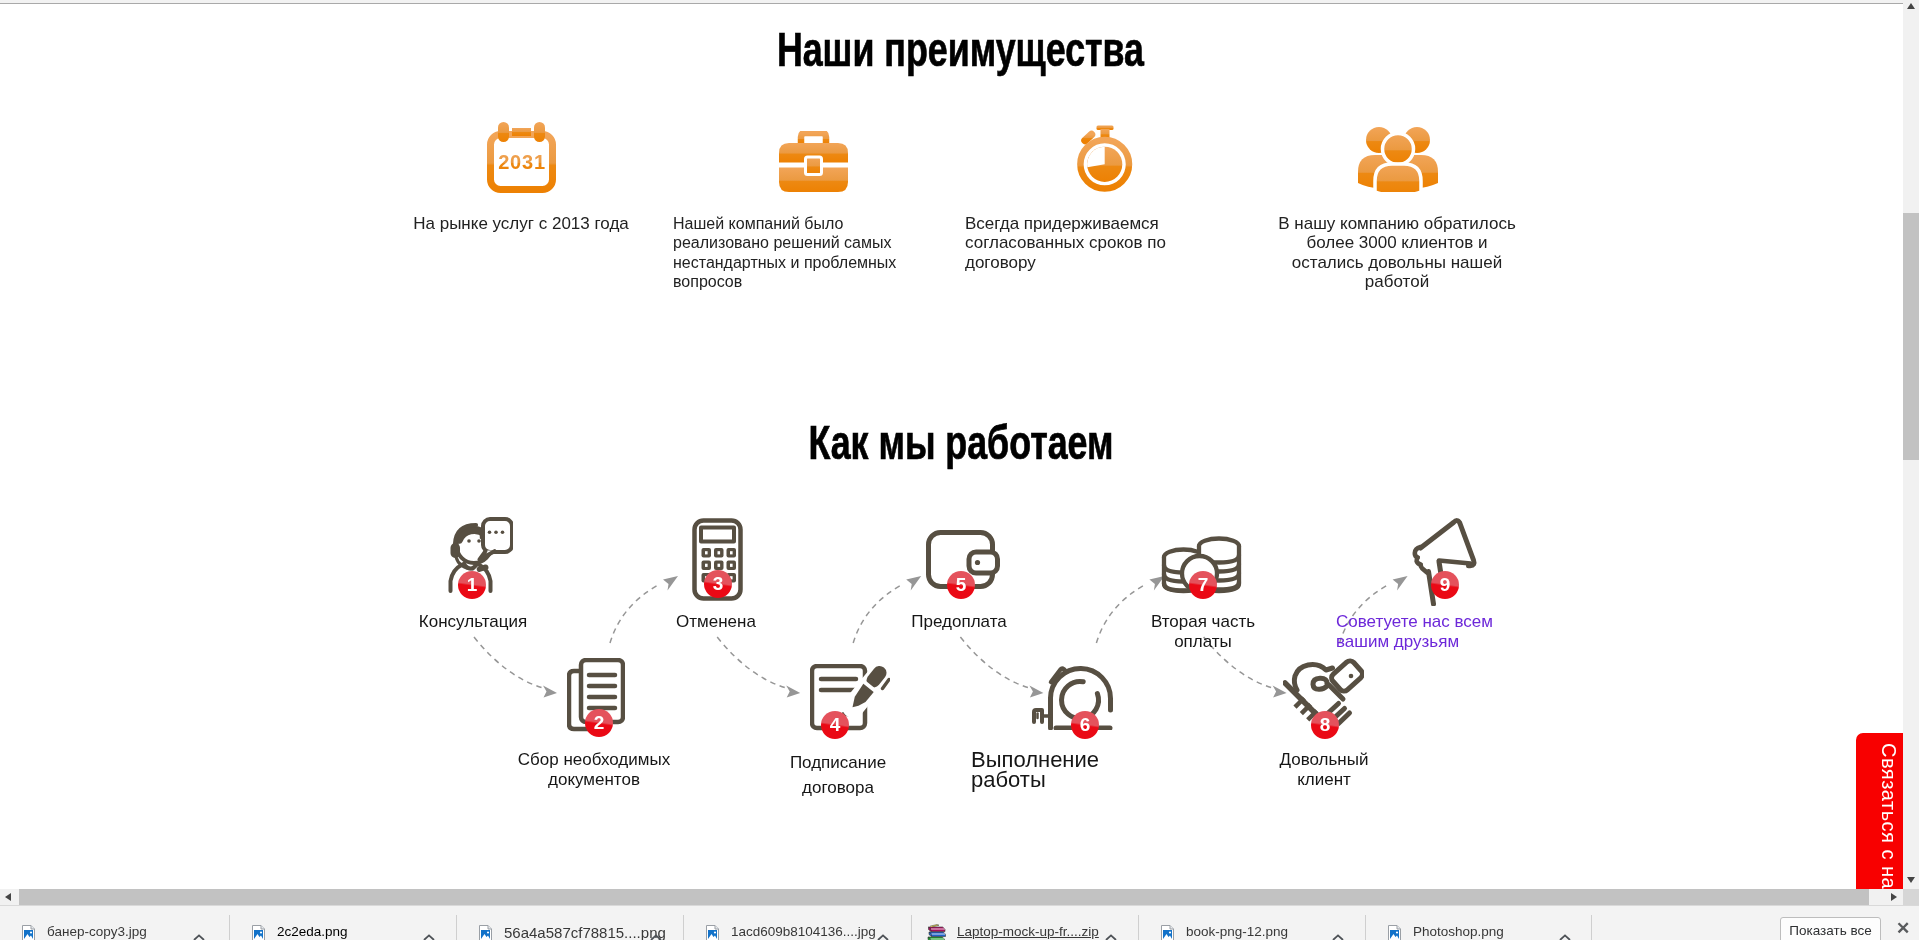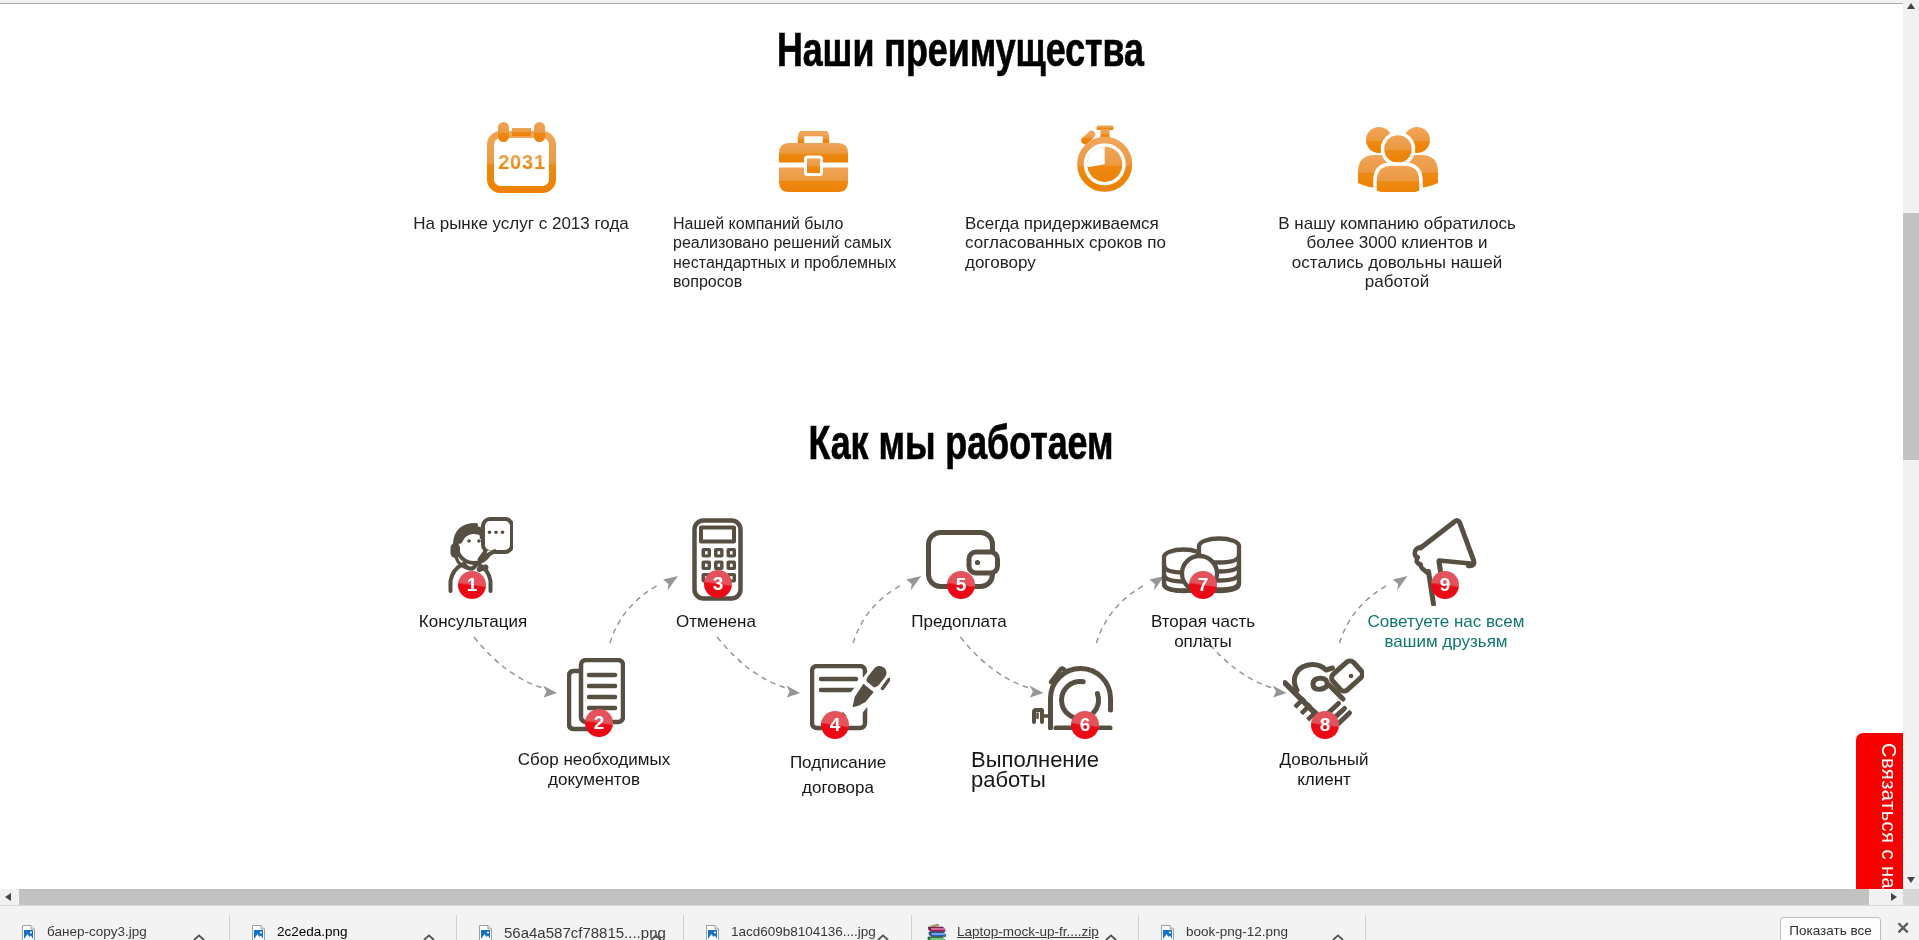--- a/index.html
+++ b/index.html
@@ -226,21 +226,21 @@
 <div style="position:absolute;left:1311px;top:711px;width:28px;height:28px;border-radius:50%;background:linear-gradient(188deg,#e4525c 0 47%, #ea0915 53% 100%);color:#fff;font-weight:bold;font-size:19px;text-align:center;line-height:28px">8</div>
 <div style="position:absolute;left:1431px;top:571px;width:28px;height:28px;border-radius:50%;background:linear-gradient(188deg,#e4525c 0 47%, #ea0915 53% 100%);color:#fff;font-weight:bold;font-size:19px;text-align:center;line-height:28px">9</div>
 <div style="position:absolute;left:363px;top:612px;width:220px;text-align:center;font-size:17px;line-height:19.5px;color:#161616">Консультация</div>
 <div style="position:absolute;left:484px;top:750px;width:220px;text-align:center;font-size:17px;line-height:19.5px;color:#161616">Сбор необходимых<br>документов</div>
 <div style="position:absolute;left:606px;top:612px;width:220px;text-align:center;font-size:17px;line-height:19.5px;color:#161616">Отменена</div>
 <div style="position:absolute;left:728px;top:750px;width:220px;text-align:center;font-size:17px;line-height:25px;color:#161616">Подписание<br>договора</div>
 <div style="position:absolute;left:849px;top:612px;width:220px;text-align:center;font-size:17px;line-height:19.5px;color:#161616">Предоплата</div>
 <div style="position:absolute;left:971px;top:750px;width:220px;text-align:left;font-size:22px;line-height:19.5px;color:#161616">Выполнение<br>работы</div>
 <div style="position:absolute;left:1093px;top:612px;width:220px;text-align:center;font-size:17px;line-height:19.5px;color:#161616">Вторая часть<br>оплаты</div>
 <div style="position:absolute;left:1214px;top:750px;width:220px;text-align:center;font-size:17px;line-height:19.5px;color:#161616">Довольный<br>клиент</div>
-<div style="position:absolute;left:1336px;top:612px;width:220px;text-align:center;font-size:17px;line-height:19.5px;color:#0f766e">Советуете нас всем<br>вашим друзьям</div>
+<div style="position:absolute;left:1336px;top:612px;width:220px;font-size:17px;line-height:19.5px;color:#6d28d9">Советуете нас всем<br>вашим друзьям</div>
 
 <div style="position:absolute;left:1856px;top:733px;width:47px;height:156px;background:#f80000;border-radius:7px 0 0 0;overflow:hidden">
  <div style="position:absolute;left:21px;top:10px;writing-mode:vertical-rl;color:#fff;font-size:20px;letter-spacing:0.5px;white-space:nowrap">Связаться с нами</div>
 </div>
 
 <div style="position:absolute;left:1903px;top:0;width:16px;height:889px;background:#f1f1f1">
  <div style="position:absolute;left:4px;top:3px;width:0;height:0;border-left:4.5px solid transparent;border-right:4.5px solid transparent;border-bottom:6px solid #454545"></div>
  <div style="position:absolute;left:0;top:213px;width:16px;height:247px;background:#c2c2c2"></div>
  <div style="position:absolute;left:4px;top:877px;width:0;height:0;border-left:4.5px solid transparent;border-right:4.5px solid transparent;border-top:6px solid #454545"></div>
 </div>
@@ -337,14 +337,28 @@
 <rect x="2" y="5" width="9" height="9" fill="#1272c9"></rect>
 <path d="M2 14 L5.5 9 L7.5 12 L9 10.5 L11 14 Z" fill="#fff"></path>
 <circle cx="9" cy="7.5" r="1.1" fill="#fff"></circle>
 </svg></div>
       <div style="position:absolute;left:47px;top:18px;font-size:13.5px;color:#383838;white-space:nowrap">book-png-12.png</div>
       <div style="position:absolute;left:193px;top:21px"><svg width="12" height="7" viewBox="0 0 12 7">
           <path d="M1 6 L6 1.4 L11 6" fill="none" stroke="#4d5156" stroke-width="1.8"></path>
         </svg></div>
       <div style="position:absolute;right:0;top:9px;bottom:-10px;width:1px;background:#cfcfcf"></div>
     </div>
+<div style="position:absolute;left:1366px;top:0;width:226px;height:35px">
+      <div style="position:absolute;left:22px;top:19px"><svg width="13" height="16" viewBox="0 0 13 16">
+<path d="M0.5 0.5 L9 0.5 L12.5 4 L12.5 15.5 L0.5 15.5 Z" fill="#fff" stroke="#9a9fa5"></path>
+<path d="M9 0.5 L9 4 L12.5 4" fill="#e8eaed" stroke="#9a9fa5"></path>
+<rect x="2" y="5" width="9" height="9" fill="#1272c9"></rect>
+<path d="M2 14 L5.5 9 L7.5 12 L9 10.5 L11 14 Z" fill="#fff"></path>
+<circle cx="9" cy="7.5" r="1.1" fill="#fff"></circle>
+</svg></div>
+      <div style="position:absolute;left:47px;top:18px;font-size:13.5px;color:#383838;white-space:nowrap">Photoshop.png</div>
+      <div style="position:absolute;left:193px;top:21px"><svg width="12" height="7" viewBox="0 0 12 7">
+          <path d="M1 6 L6 1.4 L11 6" fill="none" stroke="#4d5156" stroke-width="1.8"></path>
+        </svg></div>
+      <div style="position:absolute;right:0;top:9px;bottom:-10px;width:1px;background:#cfcfcf"></div>
+    </div>
 <div style="position:absolute;left:1780px;top:11px;width:101px;height:30px;background:#fdfdfd;border:1px solid #bdbdbd;border-radius:3px;font-size:13.5px;color:#2f3133;text-align:center;line-height:26px">Показать все</div>
 <div style="position:absolute;left:1896px;top:12px;font-size:17px;color:#595b5d;font-weight:bold">✕</div>
 </div>
 </body></html>

